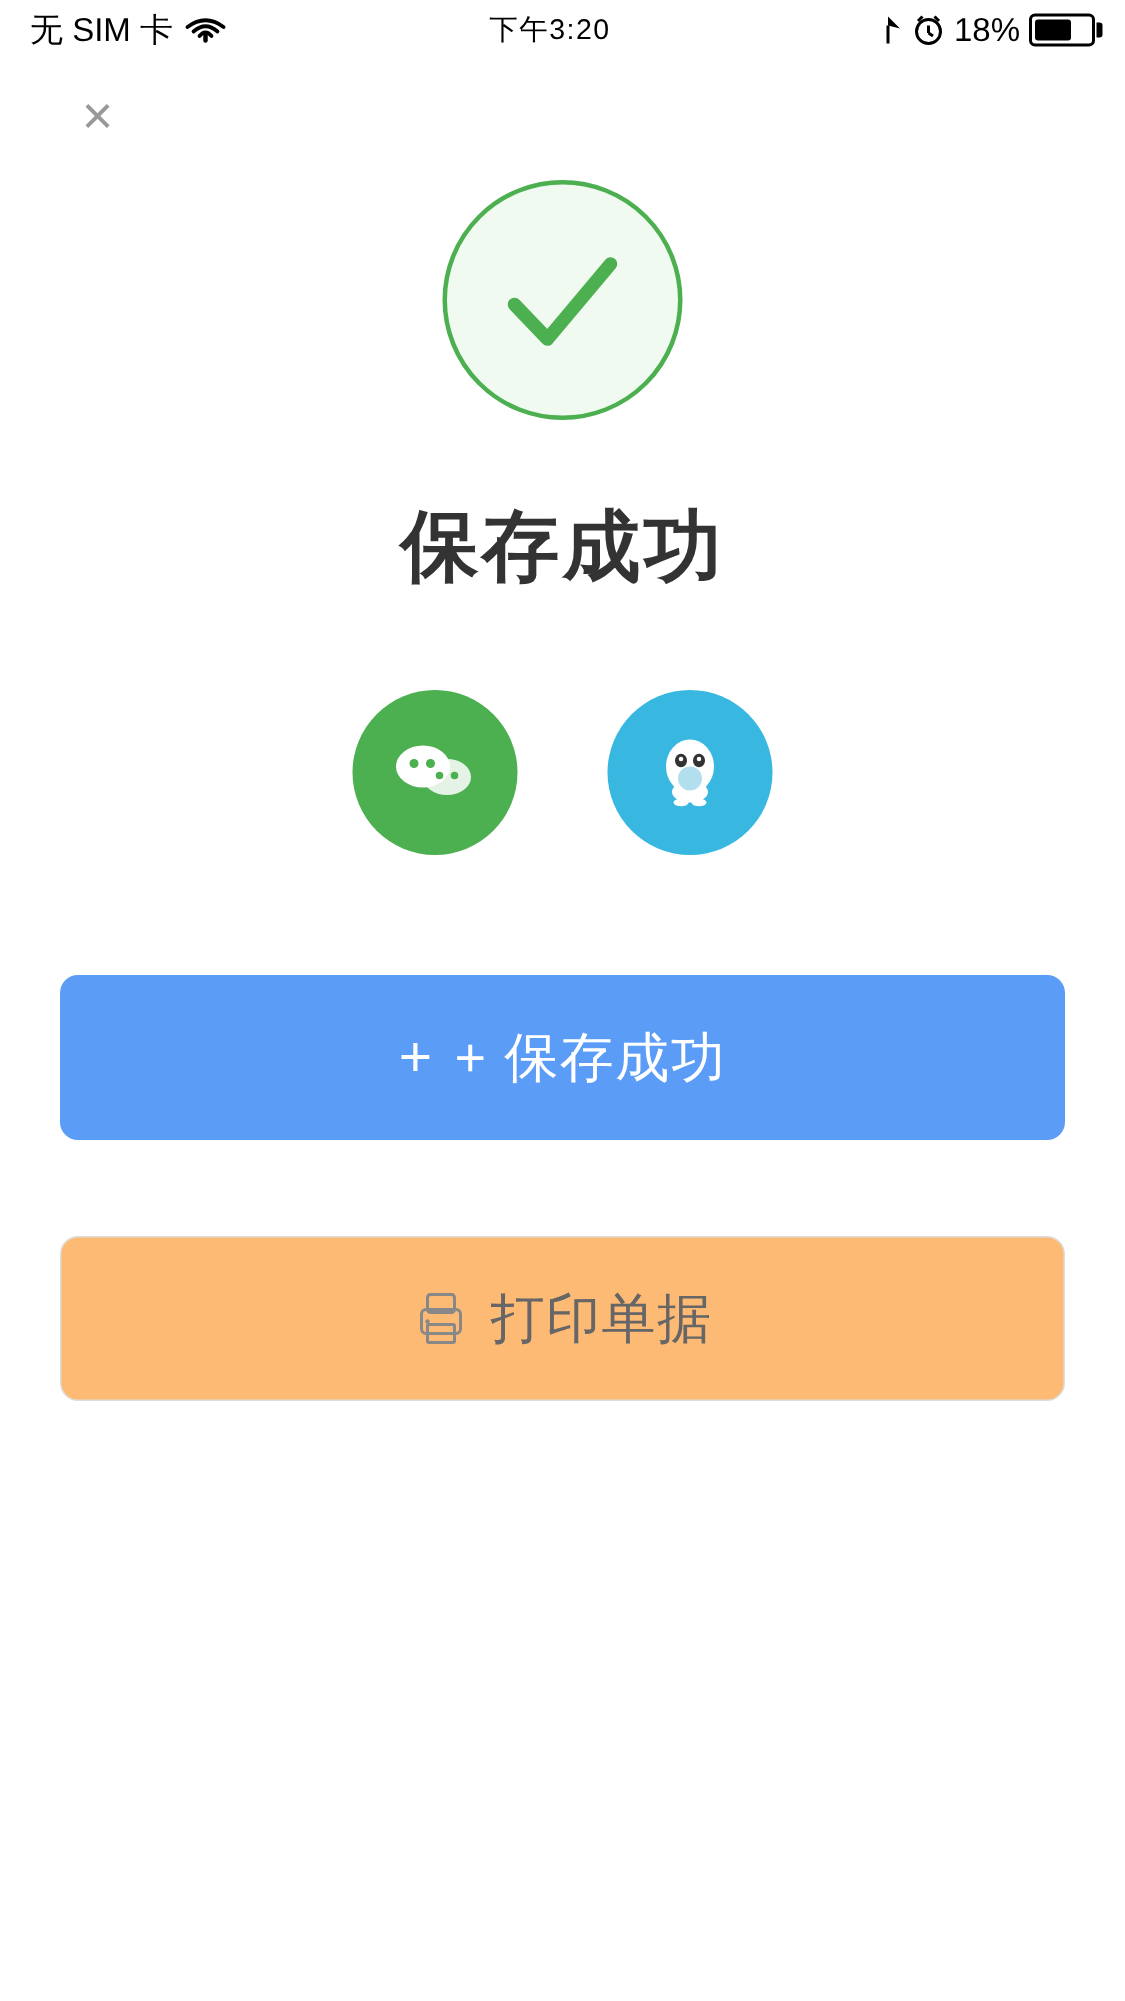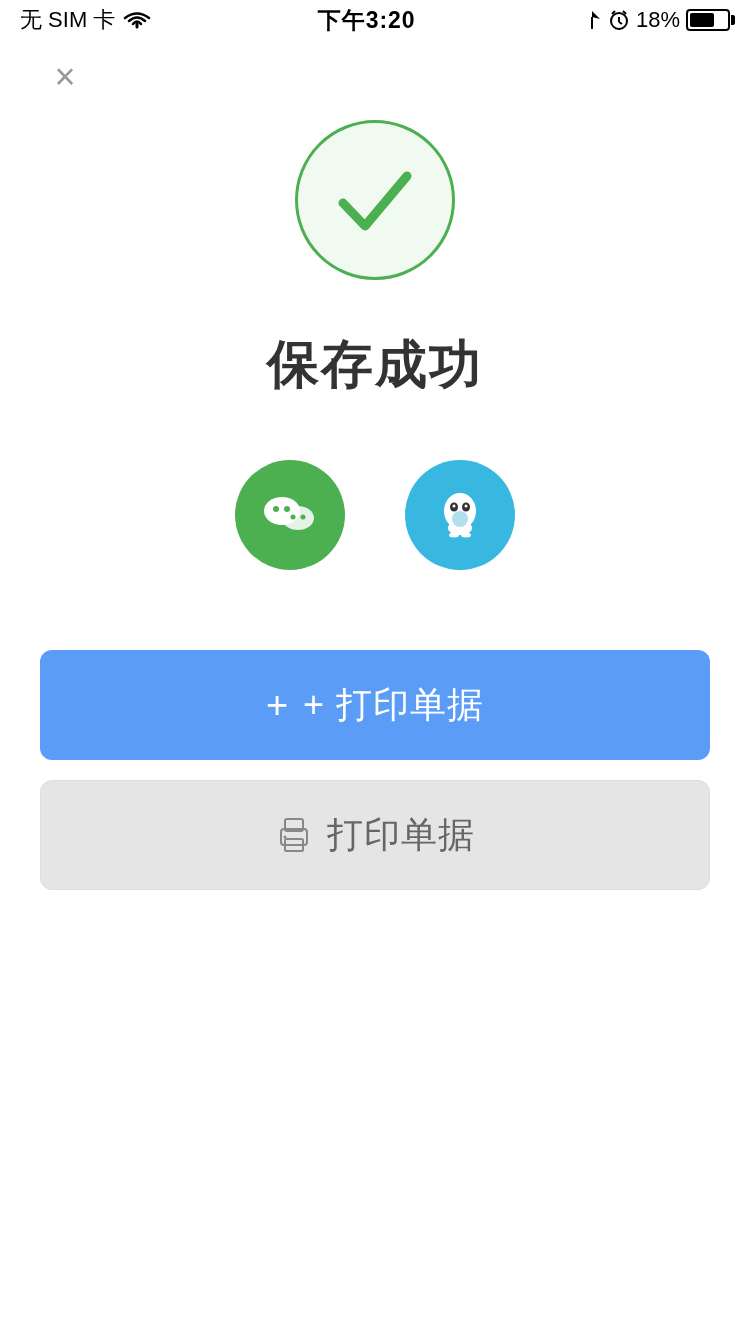--- a/index.html
+++ b/index.html
@@ -30,22 +30,22 @@
     }
 
     .status-left {
       display: flex;
       align-items: center;
       gap: 8px;
       font-size: 22px;
     }
 
     .status-center {
-      font-size: 23px;
-      font-weight: 700;
+      font-size: 19px;
+      font-weight: 400;
       letter-spacing: 1px;
     }
 
     .status-right {
       display: flex;
       align-items: center;
       gap: 6px;
       font-size: 22px;
     }
 
@@ -208,31 +208,32 @@
       display: flex;
       align-items: center;
       justify-content: center;
       gap: 14px;
       letter-spacing: 1px;
     }
 
     .btn-secondary {
       width: 100%;
       height: 110px;
-      background: #e5e5e5;
+      background: #fdba74;
       border: 1px solid #ddd;
       border-radius: 12px;
       font-size: 36px;
       color: #666;
       cursor: pointer;
       display: flex;
       align-items: center;
       justify-content: center;
       gap: 14px;
       letter-spacing: 1px;
+      margin-top: 44px;
     }
 
     
     .wechat-svg {
       width: 65px;
       height: 65px;
     }
 
     .qq-svg {
       width: 65px;
@@ -323,21 +324,21 @@
           <ellipse cx="32" cy="36" rx="8" ry="8" fill="#b2dfee"></ellipse>
         </svg>
       </div>
     </div>
   </div>
 
   <div class="action-buttons">
 
     <button class="btn-primary">
       <span style="font-size:38px; font-weight:300;">+</span>
-      <span style="font-size:36px;">+ 打印单据</span>
+      <span style="font-size:36px;">+ 保存成功</span>
     </button>
 
     <button class="btn-secondary">
       <svg width="38" height="36" viewBox="0 0 38 36">
         <rect x="6" y="12" width="26" height="16" rx="3" stroke="#888" stroke-width="2" fill="none"></rect>
         <rect x="10" y="2" width="18" height="12" rx="2" fill="none" stroke="#888" stroke-width="2"></rect>
         <rect x="10" y="22" width="18" height="12" rx="1" fill="none" stroke="#888" stroke-width="2"></rect>
         <circle cx="10" cy="20" r="1.5" fill="#888"></circle>
       </svg>
       <span>打印单据</span>

